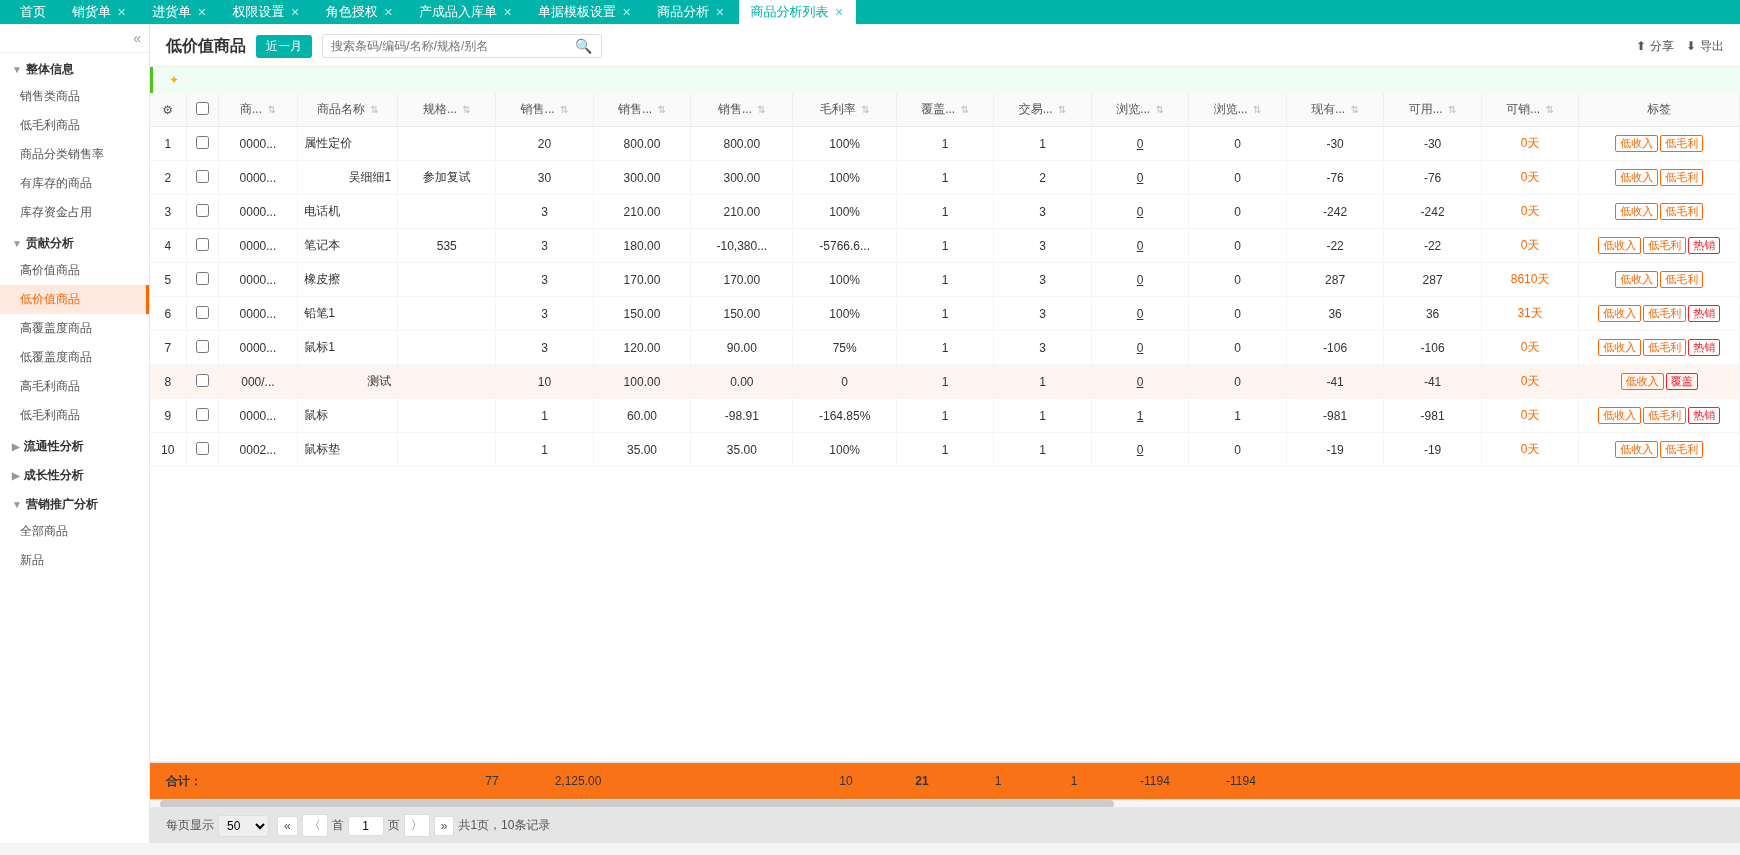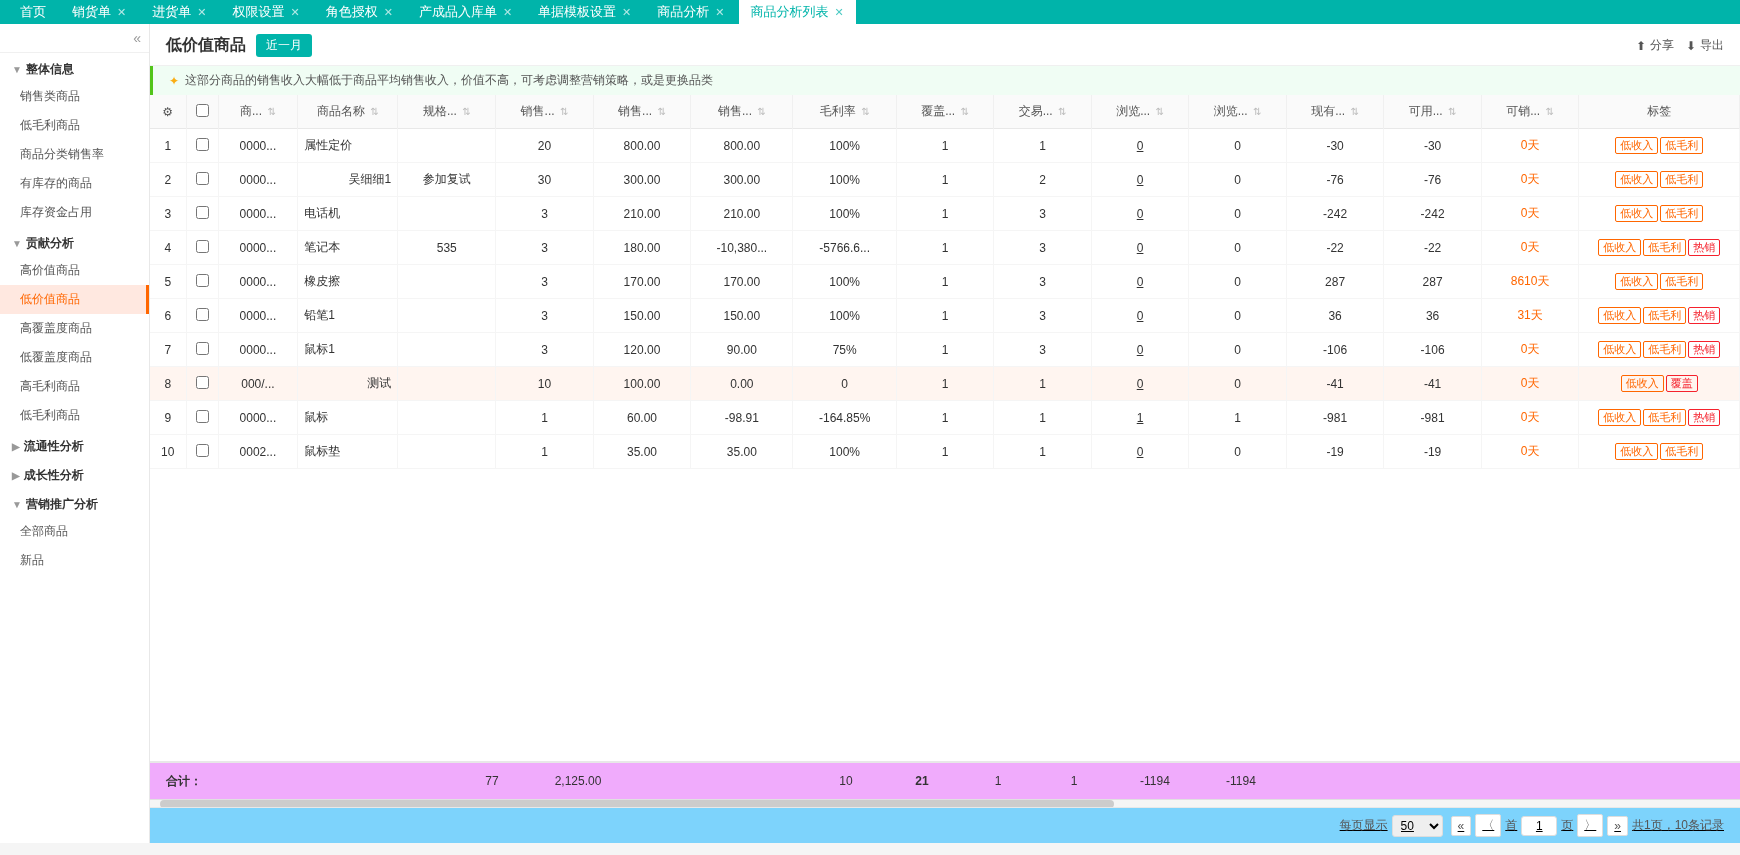--- a/index.html
+++ b/index.html
@@ -183,21 +183,21 @@
       border-radius: 2px;
       padding: 0px 4px;
       font-size: 11px;
       margin: 1px;
     }
     .tag-orange { color: #ff6600; border-color: #ff6600; }
     .tag-red { color: #f5222d; border-color: #f5222d; }
 
     
     .table-footer {
-      background: #f0abfc;
+      background: #f97316;
       border-top: 2px solid #e8e8e8;
       padding: 8px 16px;
       display: flex;
       align-items: center;
       gap: 0;
       min-height: 38px;
     }
     .footer-label {
       font-weight: bold;
       color: #333;
@@ -209,28 +209,26 @@
       flex: 1;
     }
     .footer-cell {
       text-align: center;
       padding: 0 6px;
       color: #333;
     }
 
     
     .pagination-bar {
-      background: #7dd3fc;
+      background: #e5e5e5;
       border-top: 1px solid #e8e8e8;
       padding: 6px 16px;
       display: flex;
       align-items: center;
-      justify-content: flex-end;
       gap: 8px;
-      text-decoration: underline;
     }
     .pagination-bar .per-page {
       display: flex;
       align-items: center;
       gap: 4px;
       color: #555;
     }
     .per-page select {
       border: 1px solid #ddd;
       border-radius: 3px;
@@ -340,35 +338,38 @@
     </div>
     <div class="sidebar-item">全部商品</div>
     <div class="sidebar-item">新品</div>
   </div>
 
   <div class="content-area">
 
     <div class="page-header">
       <span class="page-title">低价值商品</span>
       <button class="filter-btn">近一月</button>
+      <div class="search-box">
+        <input type="text" placeholder="搜索条码/编码/名称/规格/别名" style="">
+        <span class="search-icon">🔍</span>
+      </div>
       <div class="header-actions">
         <div class="action-btn">
           <span>⬆</span>
           <span>分享</span>
         </div>
         <div class="action-btn">
           <span>⬇</span>
           <span>导出</span>
         </div>
       </div>
     </div>
 
     <div class="info-banner">
       <span class="star">✦</span>
-      <span>这部分商品的销售收入大幅低于商品平均销售收入，价值不高，可考虑调整营销策略，或是更换品类</span>
     </div>
 
     <div class="table-wrapper">
       <table>
         <thead>
           <tr>
             <th style="width:36px;">⚙</th>
             <th style="width:32px;"><input type="checkbox" style=""></th>
             <th>商... <span class="sort-icon">⇅</span></th>
             <th style="width:100px;">商品名称 <span class="sort-icon">⇅</span></th>

